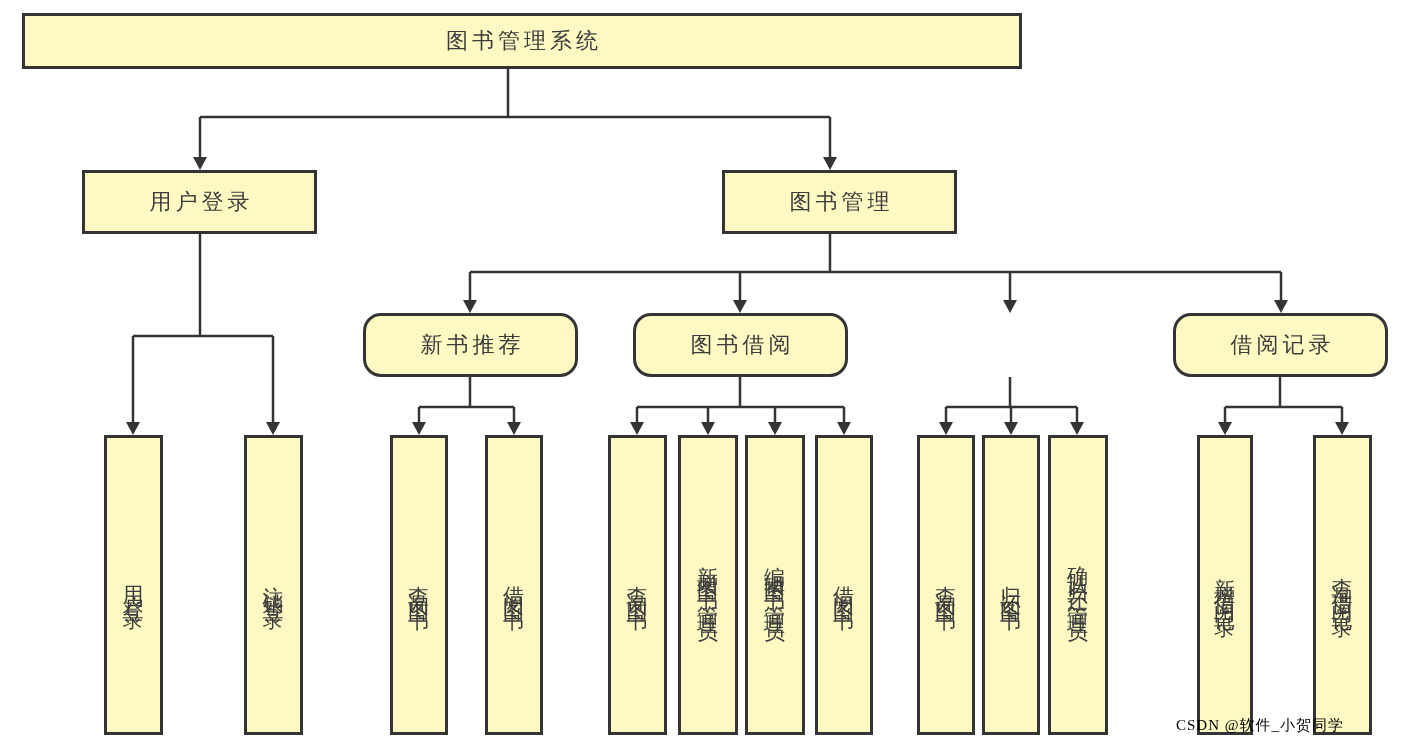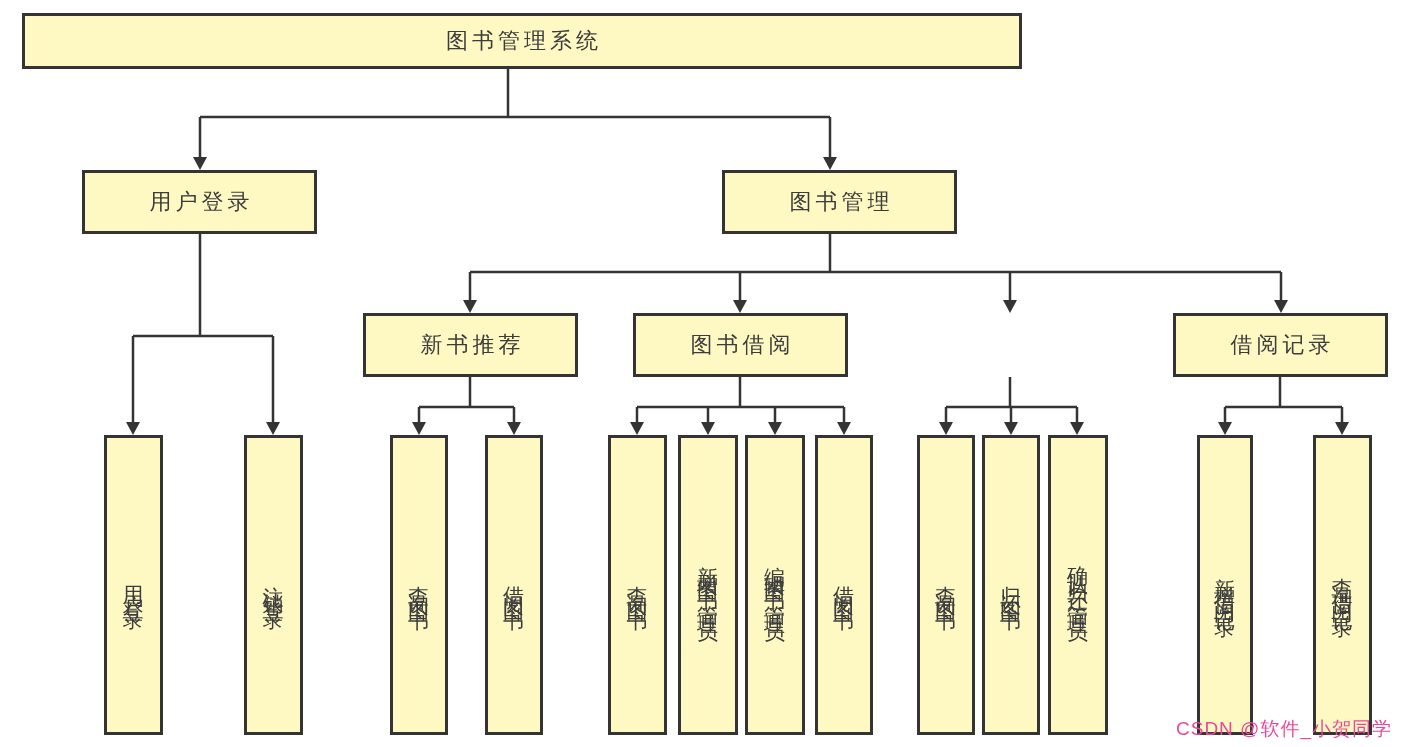--- a/index.html
+++ b/index.html
@@ -33,31 +33,32 @@
     font-size: 21px;
     letter-spacing: 8px;
     line-height: 1;
     white-space: nowrap;
   }
   #connectors { position: absolute; left: 0; top: 0; }
   #watermark {
     position: absolute;
     left: 1176px;
     top: 716px;
-    font-size: 19px;
-    color: #ec4899;
+    font-size: 15px;
+    color: #000000;
     letter-spacing: 1px;
     white-space: nowrap;
+    font-family: Liberation Serif, serif;
   }
   
   .n-root  { left: 22px;   top: 13px;  width: 1000px; height: 56px; }
   .n-l2    { top: 170px; height: 64px; width: 235px; }
   .n-l2-0  { left: 82px; }
   .n-l2-1  { left: 712px; margin-left: 10px; }
-  .n-l3    { top: 313px; height: 64px; width: 215px; }
+  .n-l3    { top: 313px; height: 64px; width: 215px; border-radius: 18px; }
   .n-l3-0  { left: 363px; }
   .n-l3-1  { left: 633px; font-family: Liberation Mono, monospace; }
   .n-l3-2  { left: 903px; }
   .n-l3-3  { left: 1173px; }
   .n-leaf  { top: 435px; height: 300px; }
   .n-g1-0 { left: 104px;  width: 59px; }
   .n-g1-1 { left: 244px;  width: 59px; }
   .n-g2-0 { left: 390px;  width: 58px; }
   .n-g2-1 { left: 485px;  width: 58px; }
   .n-g3-0 { left: 608px;  width: 59px; }

